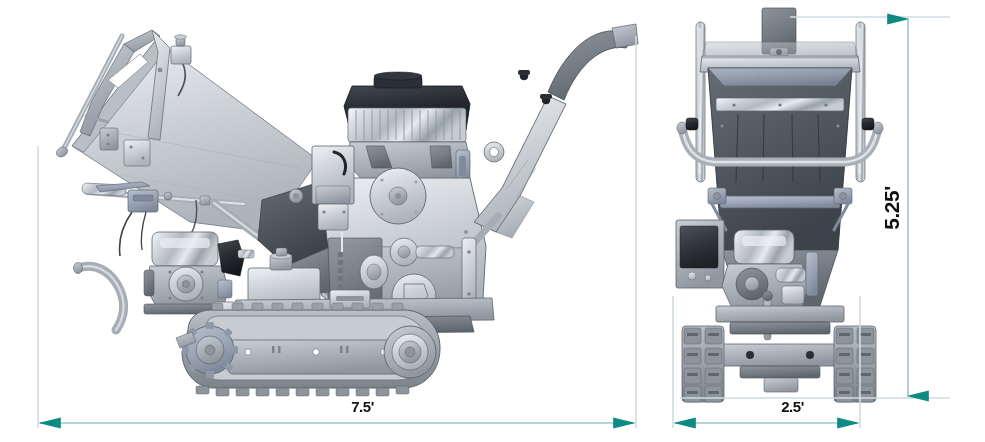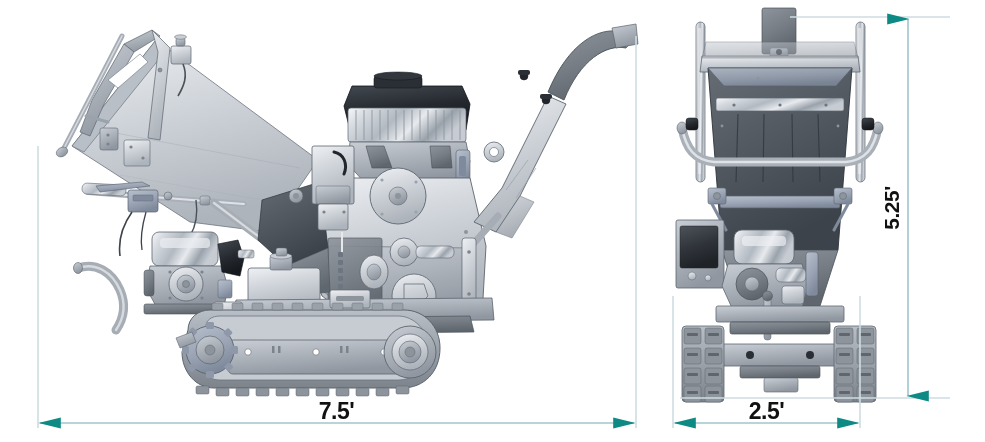--- a/index.html
+++ b/index.html
@@ -17,21 +17,21 @@
   }
   .view { position: absolute; }
   .dim-label {
     position: absolute;
     color: #111111;
     font-weight: bold;
     letter-spacing: -0.5px;
     white-space: nowrap;
     font-family: "Liberation Sans", sans-serif;
   }
-  .dim-label.h { font-size: 23px; }
+  .dim-label.h { font-size: 15px; padding-left: 26px; }
   .dim-label.v {
     font-size: 21px;
     transform: rotate(-90deg);
     transform-origin: center center;
   }
 
   svg.cad { position: absolute; overflow: visible; }
   svg.cad * { vector-effect: non-scaling-stroke; }
 </style>
 </head>

